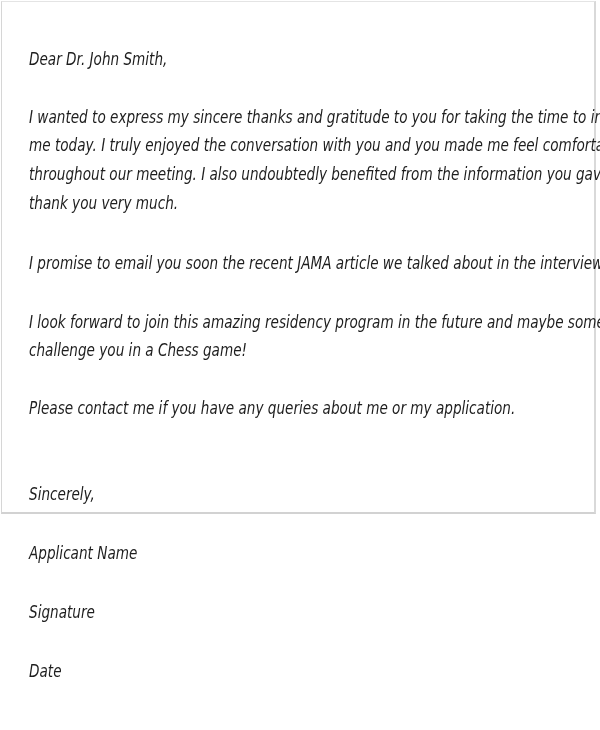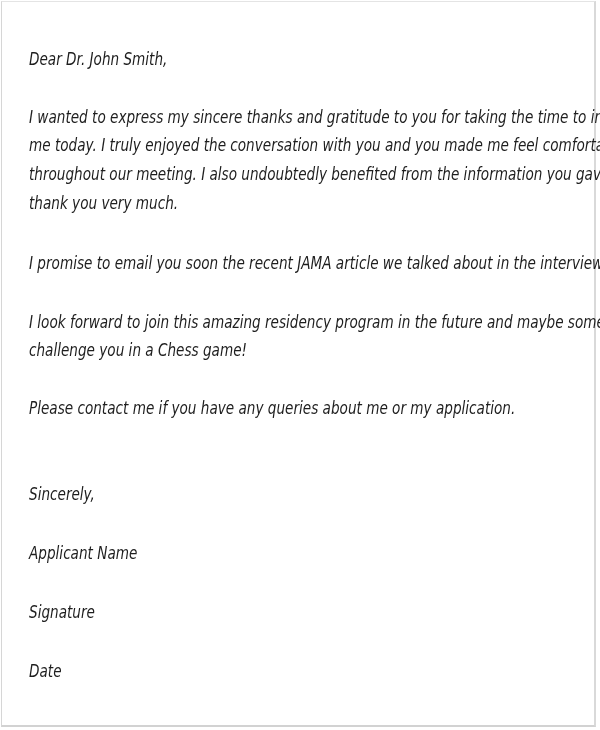--- a/index.html
+++ b/index.html
@@ -11,21 +11,21 @@
       width: 600px;
       height: 730px;
       position: relative;
       overflow: hidden;
     }
     .page {
       position: absolute;
       left: 1px;
       top: 1px;
       width: 595px;
-      height: 726px;
+      height: 513px;
       border-left: 1px solid #d6d6d6;
       border-top: 1px solid #e4e4e4;
       border-right: 2px solid #d9d9d9;
       border-bottom: 2px solid #d2d2d2;
       box-sizing: border-box;
       background: #ffffff;
     }
     .line {
       position: absolute;
       left: 27px;

